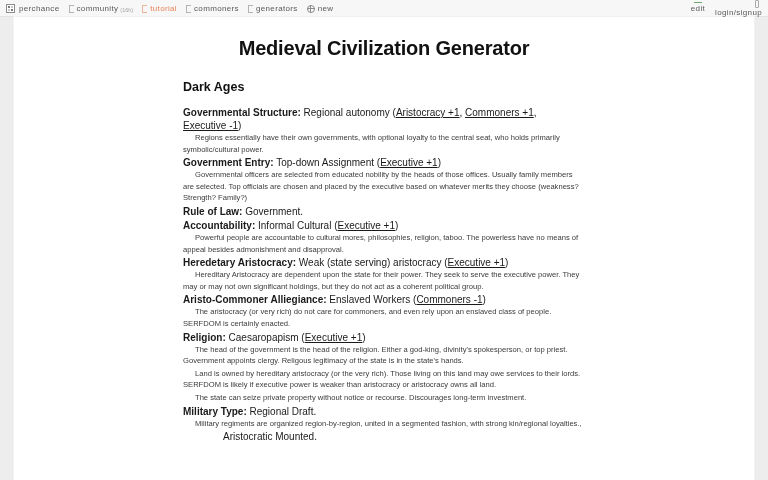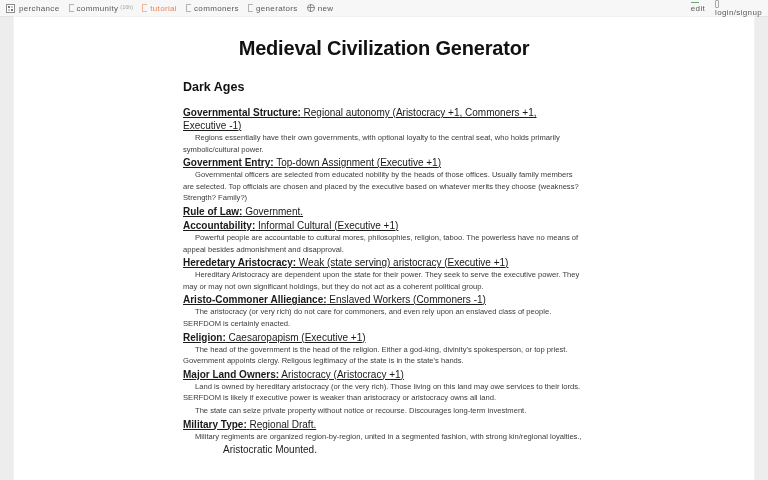--- a/index.html
+++ b/index.html
@@ -34,21 +34,21 @@
     flex: 1 1 auto;
     min-width: 0;
   }
   .nav-right {
     display: flex;
     align-items: center;
     flex: 0 0 auto;
   }
   .nav-item {
     display: flex;
-    align-items: flex-start;
+    align-items: flex-end;
     white-space: nowrap;
     margin-right: 9px;
     color: #5a5a5a;
   }
   .nav-right .nav-item {
     margin-right: 0;
     margin-left: 10px;
     flex-direction: column;
   }
   .nav-item.accent { color: #e8845a; }
@@ -174,21 +174,20 @@
     margin: 0 0 12px 0;
   }
 
   .entry {
     margin: 0 0 1px 0;
   }
   .entry-line {
     font-size: 10px;
     line-height: 13px;
     color: #1a1a1a;
-    text-decoration: underline;
   }
   .entry-line .label {
     font-weight: bold;
   }
   .entry-line .value {
     font-weight: normal;
   }
   .mods u,
   .mod {
     text-decoration: underline;
@@ -290,21 +289,20 @@
           </div>
           <div class="entry">
             <div class="entry-line"><span class="label">Aristo-Commoner Alliegiance:</span><span class="value"> Enslaved Workers (</span><span class="mods"><u class="mod">Commoners -1</u></span><span class="value">)</span></div>
             <div class="desc">The aristocracy (or very rich) do not care for commoners, and even rely upon an enslaved class of people. SERFDOM is certainly enacted.</div>
           </div>
           <div class="entry">
             <div class="entry-line"><span class="label">Religion:</span><span class="value"> Caesaropapism (</span><span class="mods"><u class="mod">Executive +1</u></span><span class="value">)</span></div>
             <div class="desc">The head of the government is the head of the religion. Either a god-king, divinity's spokesperson, or top priest. Government appoints clergy. Religous legitimacy of the state is in the state's hands.</div>
           </div>
           <div class="entry">
-            <div class="entry-line"><span class="label">Major Land Owners:</span><span class="value"> Aristocracy (</span><span class="mods"><u class="mod">Aristocracy +1</u></span><span class="value">)</span></div>
             <div class="desc">Land is owned by hereditary aristocracy (or the very rich). Those living on this land may owe services to their lords. SERFDOM is likely if executive power is weaker than aristocracy or aristocracy owns all land.</div>
           </div>
           <div class="entry">
             <div class="desc">The state can seize private property without notice or recourse. Discourages long-term investment.</div>
           </div>
         </div>
 
       <div class="entry">
         <div class="entry-line">
           <span class="label">Military Type:</span>

